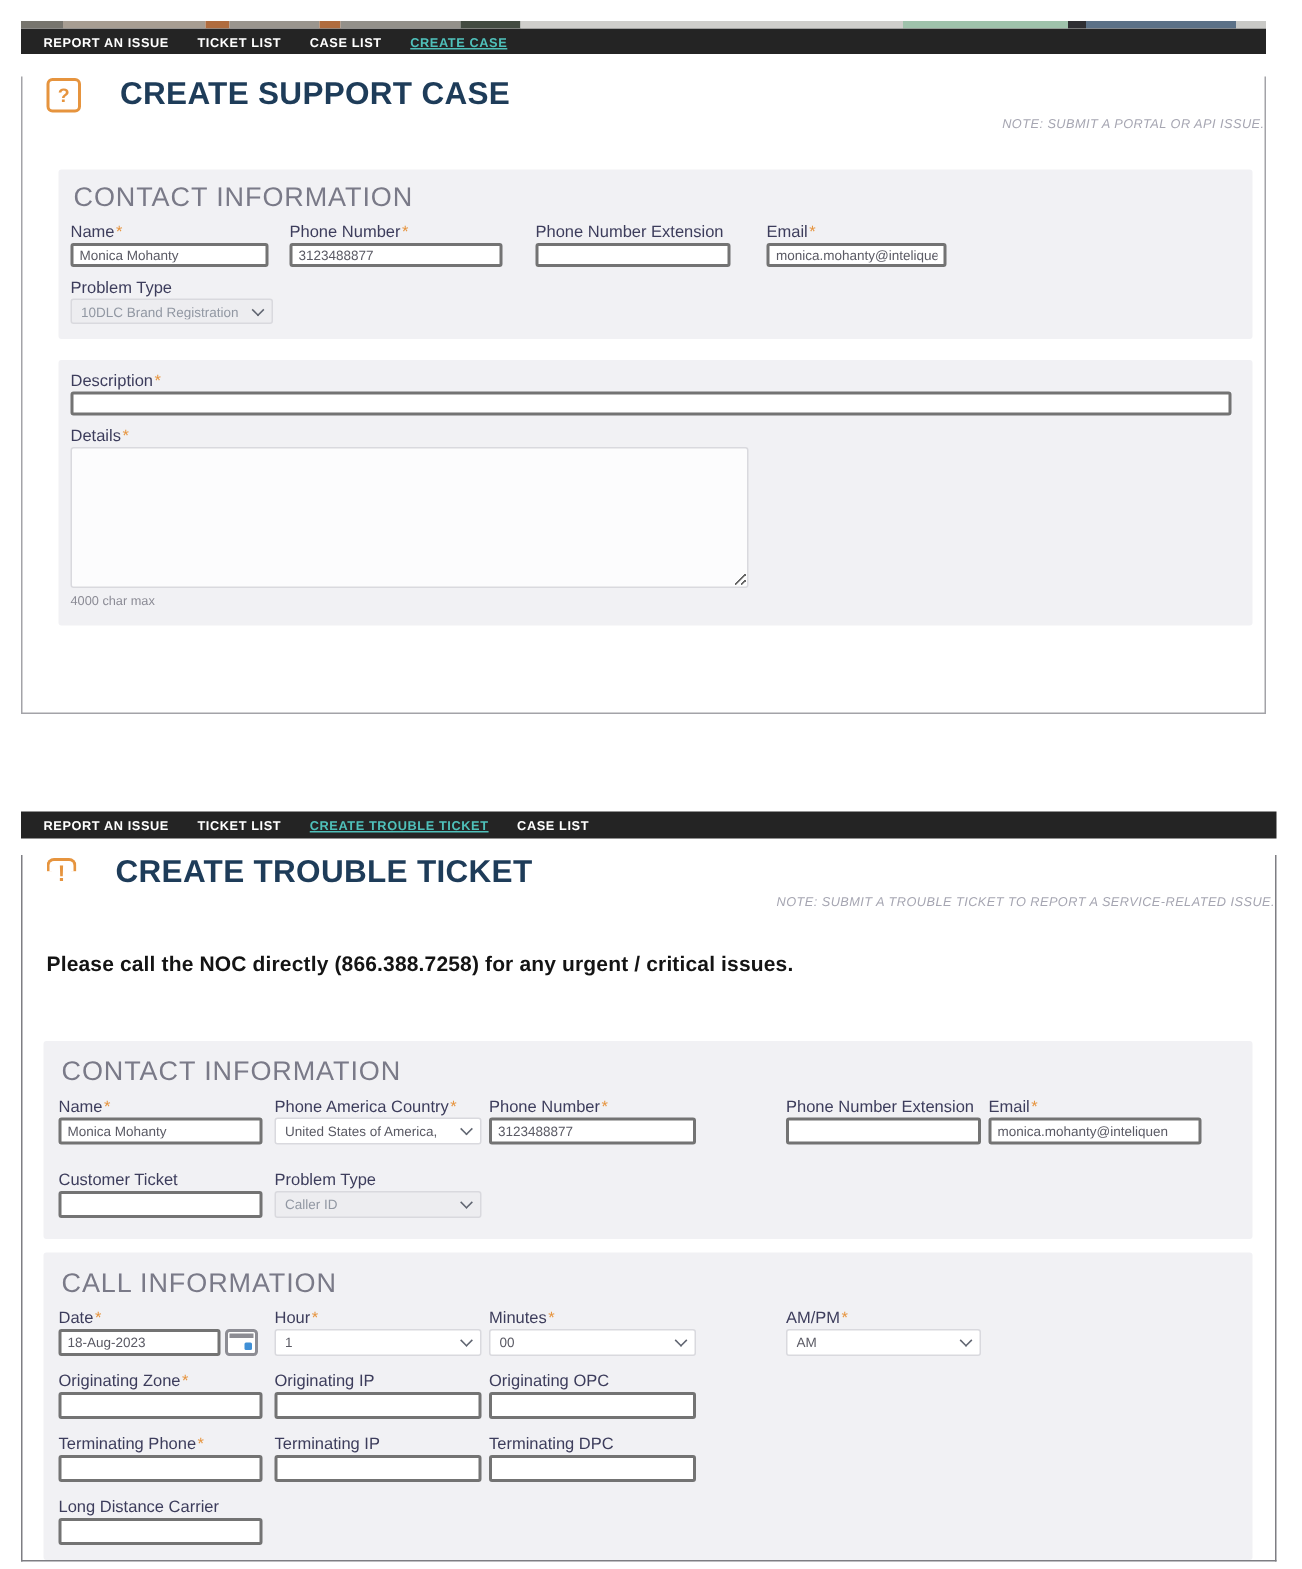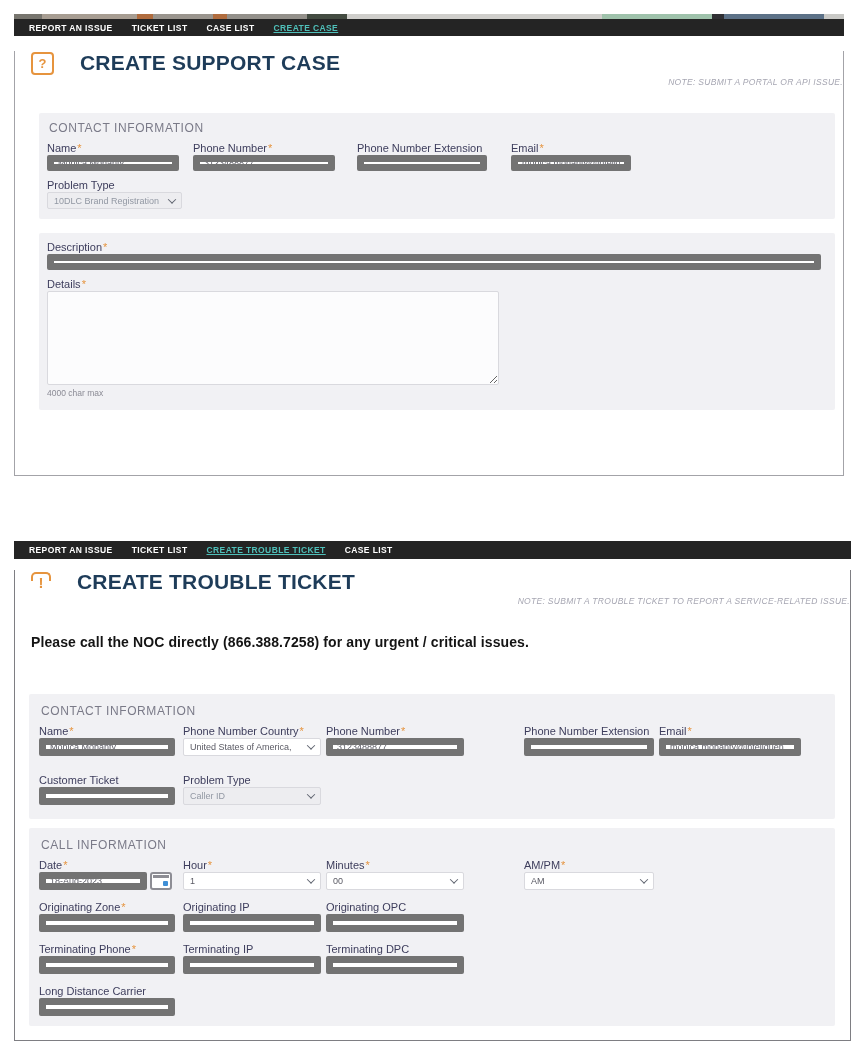--- a/index.html
+++ b/index.html
@@ -24,26 +24,26 @@
   .qicon{width:19px;height:19px;border:2px solid #e6943e;border-radius:4px;color:#e6943e;font-weight:bold;font-size:13px;display:flex;align-items:center;justify-content:center;flex:none;}
   .bicon{width:20px;height:22px;flex:none;position:relative;}
   .bicon .bubble{position:absolute;top:1px;left:0;width:20px;height:9px;border:2.5px solid #e6943e;border-bottom:none;border-radius:5px 5px 0 0;box-sizing:border-box;}
   .bicon .bang{position:absolute;top:4px;left:0;width:20px;text-align:center;color:#e6943e;font-weight:bold;font-size:15px;line-height:15px;}
   .noc{margin:28px 0 0 16px;font-size:14px;font-weight:bold;color:#141414;letter-spacing:.1px;}
   .box{background:#f1f1f4;border-radius:2px;}
   #case-panel .box{margin:26px 8px 0 24px;padding:8px 14px 10px 8px;}
   #case-panel .box.details{margin-top:14px;padding-bottom:12px;}
   #ticket-panel .box{margin:44px 15px 0 14px;padding:10px 10px 14px 10px;}
   #ticket-panel .box.call{margin-top:9px;padding-bottom:10px;}
-  .bhead{font-size:12px;color:#7a7a88;letter-spacing:.6px;margin:0 0 7px 2px;white-space:nowrap;}
+  .bhead{font-size:18px;color:#7a7a88;letter-spacing:.6px;margin:0 0 7px 2px;white-space:nowrap;}
   .row{display:flex;align-items:flex-end;}
   .row.top{align-items:flex-start;}
   .lbl{font-size:11px;font-weight:normal;color:#3d3d5c;margin-bottom:2px;white-space:nowrap;height:11px;}
   .req{color:#e6943e;margin-left:1px;}
-  .inp{display:block;width:100%;height:16px;border:7px solid #737373;border-radius:2px;background:#fff;font-family:"Liberation Sans",sans-serif;font-size:9px;color:#5a5a64;padding:0 4px;box-sizing:border-box;outline:none;}
+  .inp{display:block;width:100%;height:16px;border:2px solid #737373;border-radius:2px;background:#fff;font-family:"Liberation Sans",sans-serif;font-size:9px;color:#5a5a64;padding:0 4px;box-sizing:border-box;outline:none;}
   #ticket-panel .inp{height:18px;}
   .sel{height:17px;border:1px solid #d9d9de;border-radius:2px;background:#fff;display:flex;align-items:center;justify-content:space-between;padding:0 6px;font-size:9px;color:#5a5a64;box-sizing:border-box;cursor:pointer;}
   #ticket-panel .sel{height:18px;}
   .sel.gray{background:#ededf0;color:#9298a3;}
   .sel-val{white-space:nowrap;overflow:hidden;margin-right:4px;}
   .chev{width:5px;height:5px;border-right:1.4px solid #5f6470;border-bottom:1.4px solid #5f6470;transform:rotate(45deg) translate(-1px,-1px);flex:none;}
   .mt8{margin-top:8px;} .mt18{margin-top:18px;} .mt11{margin-top:11px;}
   .w132{width:132px;} .w142{width:142px;} .w130{width:130px;} .w120{width:120px;} .w135{width:135px;}
   .w136{width:136px;} .w138{width:138px;}
   .mr14{margin-right:14px;} .mr22{margin-right:22px;} .mr24{margin-right:24px;}
@@ -157,21 +157,21 @@
       <div class="noc">Please call the NOC directly (866.388.7258) for any urgent / critical issues.</div>
 
       <div class="box">
         <div class="bhead">CONTACT INFORMATION</div>
         <div class="row top">
           <div class="w136 mr8">
             <div class="lbl"><span>Name</span><span class="req">*</span></div>
             <input class="inp" value="Monica Mohanty" style="">
           </div>
           <div class="w138 mr5">
-            <div class="lbl"><span>Phone Number Country</span><span class="req">*</span></div>
+            <div class="lbl"><span>Phone America Country</span><span class="req">*</span></div>
             <div class="sel">
               <span class="sel-val">United States of America,</span>
               <span class="chev"></span>
             </div>
           </div>
           <div class="w138 mr60">
             <div class="lbl"><span>Phone Number</span><span class="req">*</span></div>
             <input class="inp" value="3123488877" style="">
           </div>
           <div class="w130 mr5">

